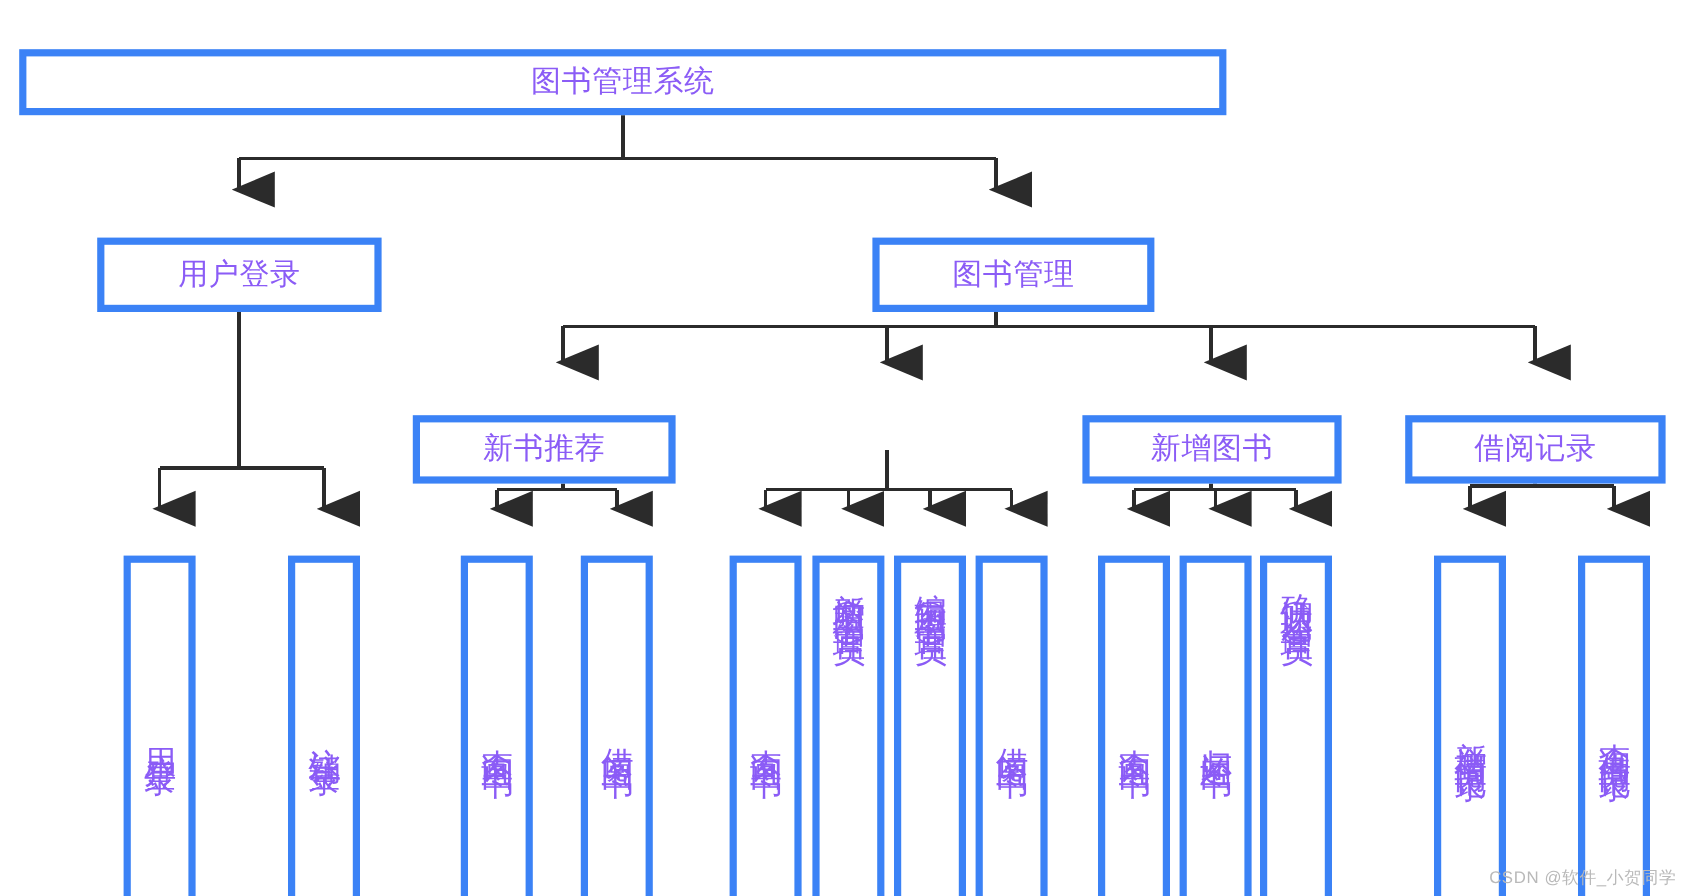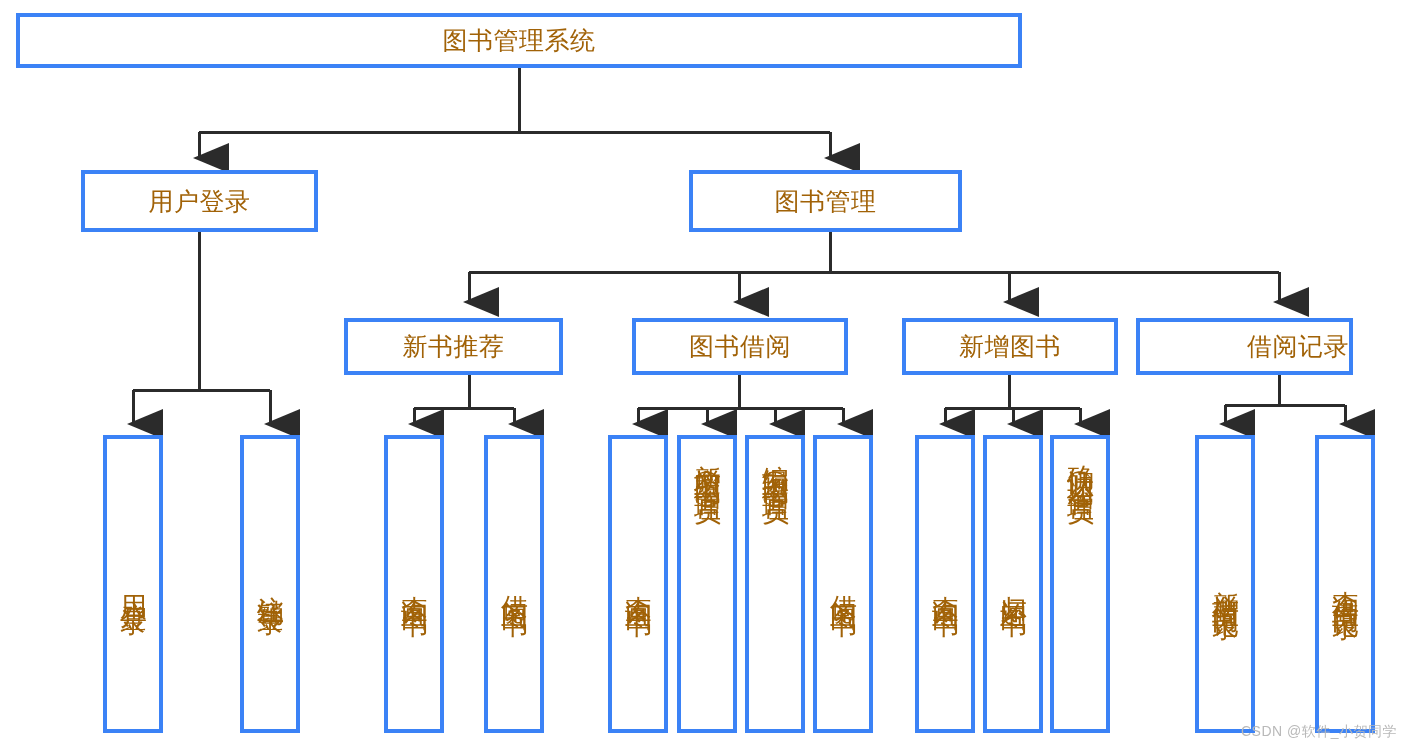--- a/index.html
+++ b/index.html
@@ -9,26 +9,27 @@
     font-family:"Liberation Sans","DejaVu Sans",sans-serif;
     overflow:hidden;
     position:relative;
   }
   #diagram{
     position:absolute;left:0;top:0;width:1405px;height:747px;
   }
   .node{
     position:absolute;
     background:#ffffff;
-    border:4px solid #3b82f6;
+    border:6px solid #3b82f6;
     box-sizing:border-box;
     display:flex;
     align-items:center;
     justify-content:center;
-    color:#a16207;
+    color:#8b5cf6;
+    margin-top:28px;
   }
   .node .lbl{
     display:block;
     text-align:center;
     white-space:nowrap;
     line-height:1.08;
     letter-spacing:0.5px;
   }
   
   .h-node .lbl{
@@ -121,34 +122,31 @@
     </g>
   </svg>
 
   <div class="node h-node root" style="left:16px;top:13px;width:1006px;height:55px;">
     <span class="lbl">图书管理系统</span>
   </div>
 
   <div class="node h-node" style="left:81px;top:170px;width:237px;height:62px;">
     <span class="lbl">用户登录</span>
   </div>
-  <div class="node h-node" style="left:689px;top:170px;width:273px;height:62px;">
+  <div class="node h-node" style="left:727px;top:170px;width:235px;height:62px;">
     <span class="lbl">图书管理</span>
   </div>
 
   <div class="node h-node" style="left:344px;top:318px;width:219px;height:57px;">
     <span class="lbl">新书推荐</span>
   </div>
-  <div class="node h-node" style="left:632px;top:318px;width:216px;height:57px;">
-    <span class="lbl">图书借阅</span>
-  </div>
   <div class="node h-node" style="left:902px;top:318px;width:216px;height:57px;">
     <span class="lbl">新增图书</span>
   </div>
-  <div class="node h-node" style="left:1136px;top:318px;width:217px;height:57px;justify-content:flex-end;">
+  <div class="node h-node" style="left:1171px;top:318px;width:217px;height:57px;">
     <span class="lbl">借阅记录</span>
   </div>
 
   <div class="node v-node centered" style="left:103px;top:435px;width:60px;height:298px;">
     <span class="lbl">用户登录</span>
   </div>
   <div class="node v-node centered" style="left:240px;top:435px;width:60px;height:298px;">
     <span class="lbl">注销登录</span>
   </div>
 

